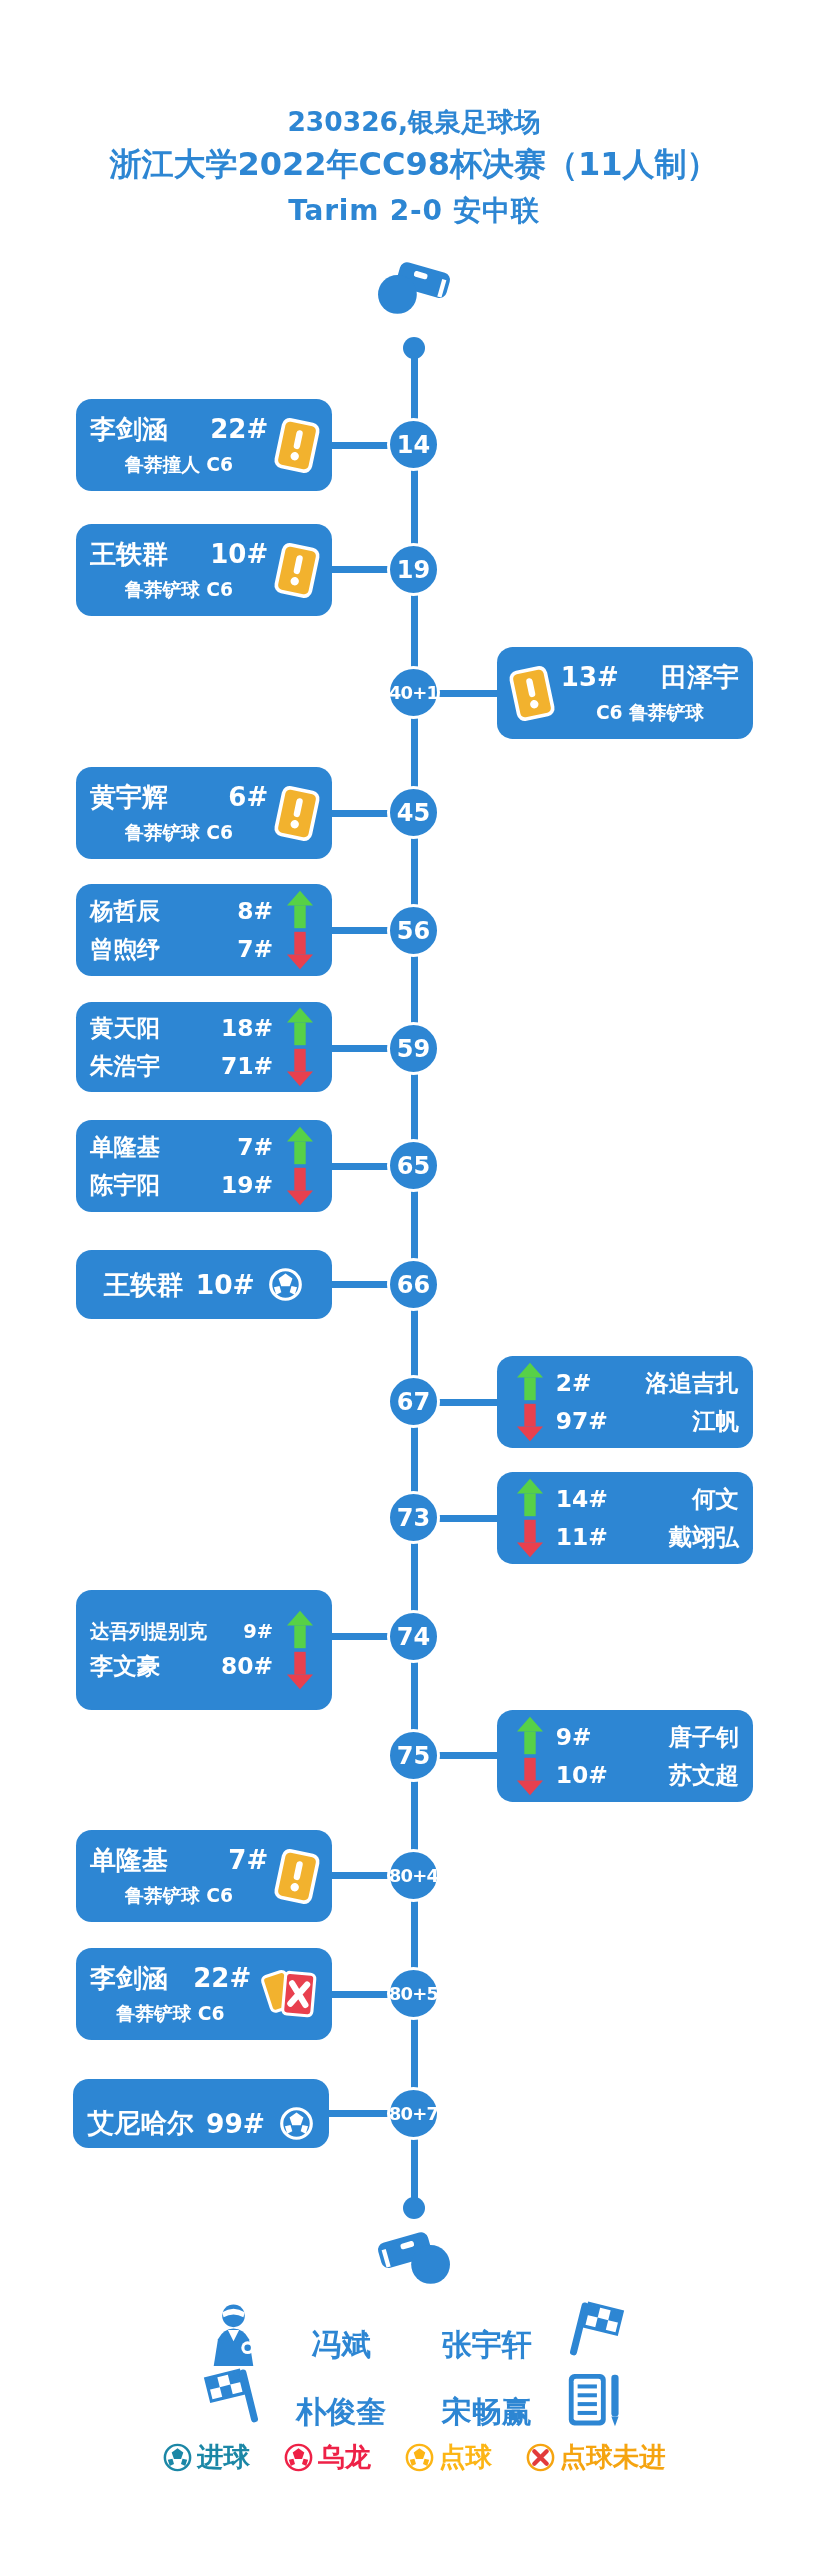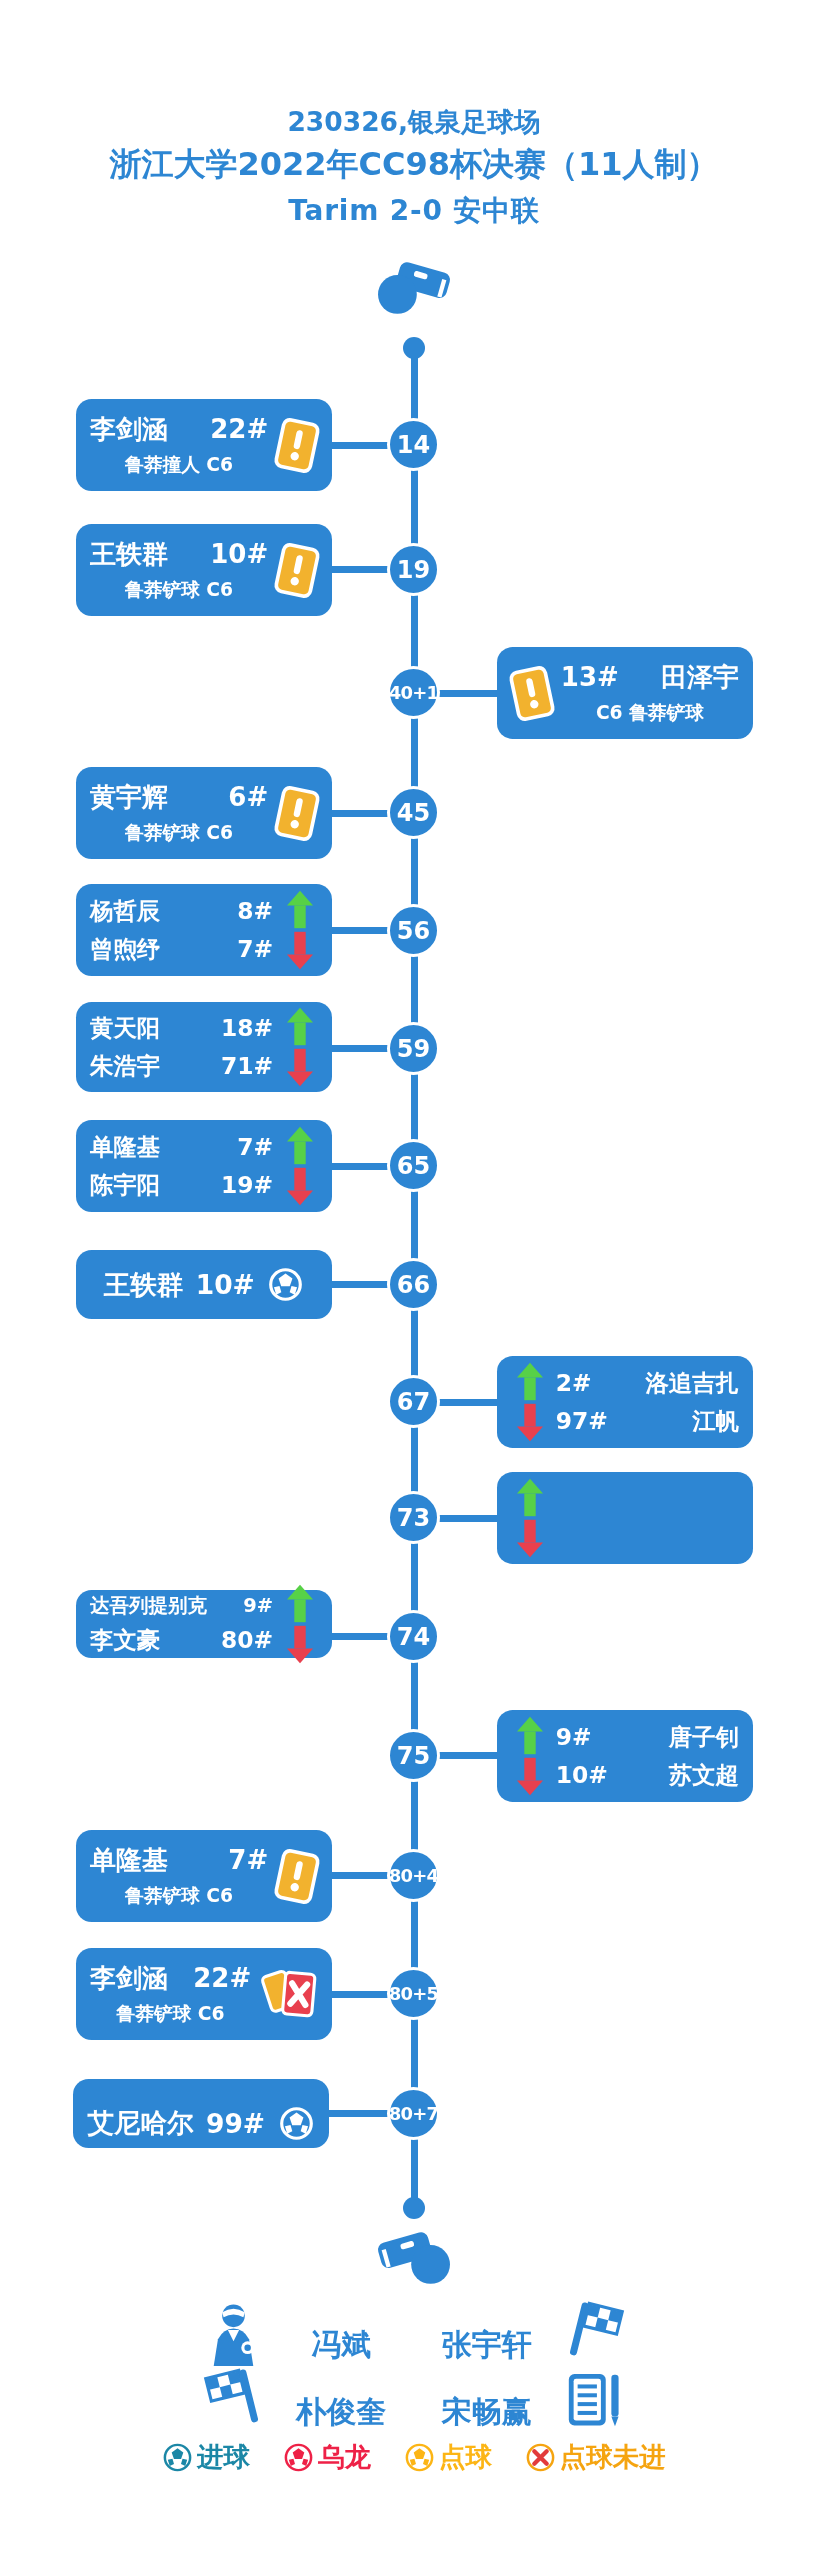--- a/index.html
+++ b/index.html
@@ -257,24 +257,34 @@
         <div class="arrs">
           <svg class="arr" viewBox="0 0 34 48">
             <polygon points="17,1 33,19 1,19" fill="#57d147"></polygon>
             <rect x="10" y="19" width="14" height="28" fill="#57d147"></rect>
           </svg>
           <svg class="arr" viewBox="0 0 34 48">
             <polygon points="17,47 33,29 1,29" fill="#e8404e"></polygon>
             <rect x="10" y="1" width="14" height="28" fill="#e8404e"></rect>
           </svg>
         </div>
+        <div class="col">
+          <div class="l1 s">
+            <span>14#</span>
+            <span>何文</span>
+          </div>
+          <div class="l1 s">
+            <span>11#</span>
+            <span>戴翊弘</span>
+          </div>
+        </div>
       </div>
       <div class="minc" style="top: 1491px;">73</div>
       <div class="conn" style="top: 1633px; left: 327px;"></div>
-      <div class="ebox" style="top: 1590px; left: 76px; height: 68px;">
+      <div class="ebox" style="top: 1590px; left: 76px; height: 120px;">
         <div class="col">
           <div class="l1 s long">
             <span>达吾列提别克</span>
             <span>9#</span>
           </div>
           <div class="l1 s">
             <span>李文豪</span>
             <span>80#</span>
           </div>
         </div>

